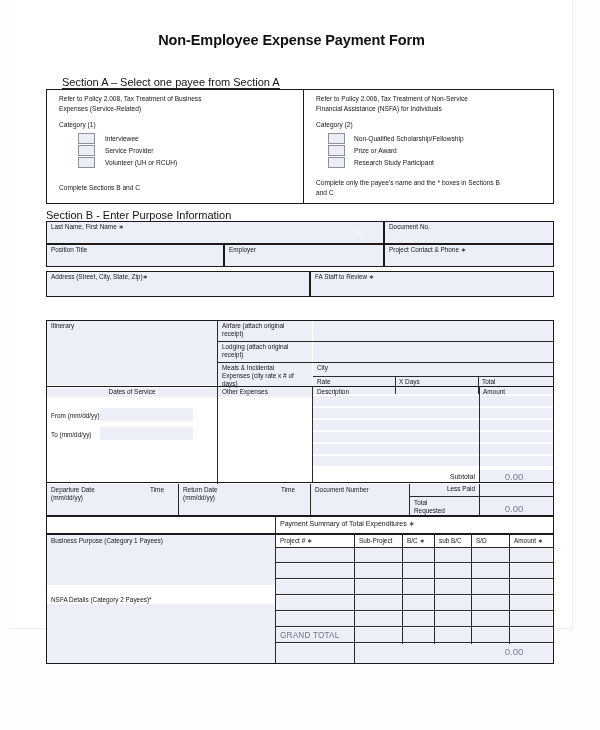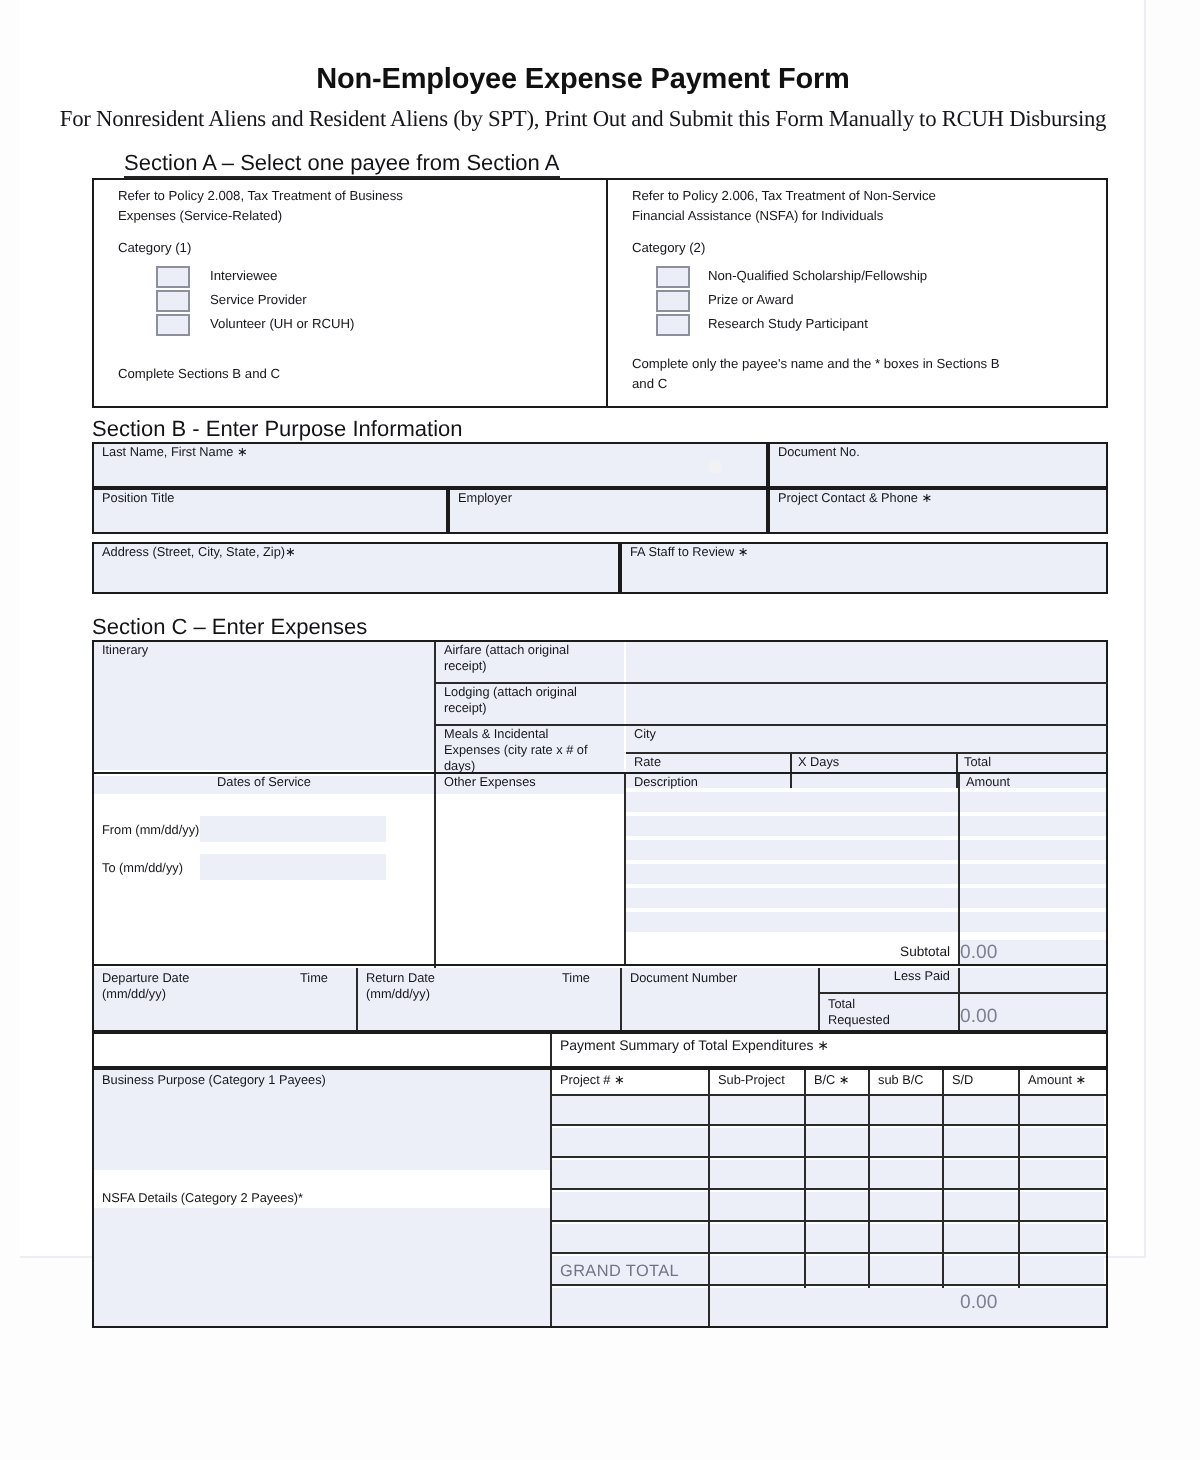--- a/index.html
+++ b/index.html
@@ -40,40 +40,39 @@
   .white{background:#ffffff;}
   .bh{border-bottom:1px solid #2a2a2a;}
 
   .lbl{
     position:absolute;font-size:6.4px;line-height:8.2px;
     color:#16161c;white-space:pre-line;
   }
   .lbl.c{text-align:center;}
   .lbl.r{text-align:right;}
   .val{
-    position:absolute;font-size:9.6px;color:#7b8093;text-align:left;
+    position:absolute;font-size:9.6px;color:#7b8093;text-align:center;
     font-family:"Liberation Sans",sans-serif;
   }
   .gtot{position:absolute;font-size:8.2px;color:#6f7488;letter-spacing:.2px;}
 
   .cbx{
     position:absolute;width:17px;height:11px;
     background:#eceef7;border:1px solid #8c8f9c;box-sizing:border-box;
   }
   .catlbl{position:absolute;font-size:6.6px;color:#16161c;white-space:nowrap;}
   .ptxt{position:absolute;font-size:6.6px;line-height:9.5px;color:#16161c;white-space:pre-line;}
   .artifact{position:absolute;width:7px;height:7px;border-radius:50%;background:#f2f2f5;}
 </style>
 </head>
 <body>
 
 <div class="page">
 
   <div class="hdr title" style="top:32px;">Non-Employee Expense Payment Form</div>
-  <div class="hdr subtitle" style="top:54px;">For Nonresident Aliens and Resident Aliens (by SPT), Print Out and Submit this Form Manually to RCUH Disbursing</div>
 
   <div class="sec-label" style="left:52px;top:76px;">Section A – Select one payee from Section A</div>
 
   <div class="bx ob white" style="left:36px;top:89px;width:508px;height:115px;"></div>
   <div class="bx" style="left:293px;top:89px;width:1.3px;height:115px;background:#1b1b1b;"></div>
 
   <div class="ptxt" style="left:49px;top:94px;width:230px;">Refer to Policy  2.008, Tax Treatment of Business
 Expenses  (Service-Related)</div>
   <div class="catlbl" style="left:49px;top:121px;">Category  (1)</div>
 
@@ -113,21 +112,20 @@
   <div class="bx ob fill" style="left:214px;top:244px;width:160px;height:23px;"></div>
   <div class="lbl" style="left:219px;top:246px;">Employer</div>
   <div class="bx ob fill" style="left:374px;top:244px;width:170px;height:23px;"></div>
   <div class="lbl" style="left:379px;top:246px;">Project Contact &amp; Phone ∗</div>
 
   <div class="bx ob fill" style="left:36px;top:271px;width:264px;height:26px;"></div>
   <div class="lbl" style="left:41px;top:273px;">Address (Street, City, State, Zip)∗</div>
   <div class="bx ob fill" style="left:300px;top:271px;width:244px;height:26px;"></div>
   <div class="lbl" style="left:305px;top:273px;">FA Staff to Review ∗</div>
 
-  <div class="sec-label" style="left:36px;top:308px;">Section C – Enter Expenses</div>
 
   <div class="bx ob" style="left:36px;top:320px;width:508px;height:196px;"></div>
 
   <div class="bx fill" style="left:37px;top:321px;width:170px;height:64px;"></div>
   <div class="lbl" style="left:41px;top:322px;">Itinerary</div>
   <div class="bx" style="left:207px;top:321px;width:1px;height:194px;background:#2a2a2a;"></div>
 
   <div class="bx fill" style="left:208px;top:321px;width:94px;height:21px;"></div>
   <div class="lbl" style="left:212px;top:322px;width:92px;">Airfare (attach original
 receipt)</div>

